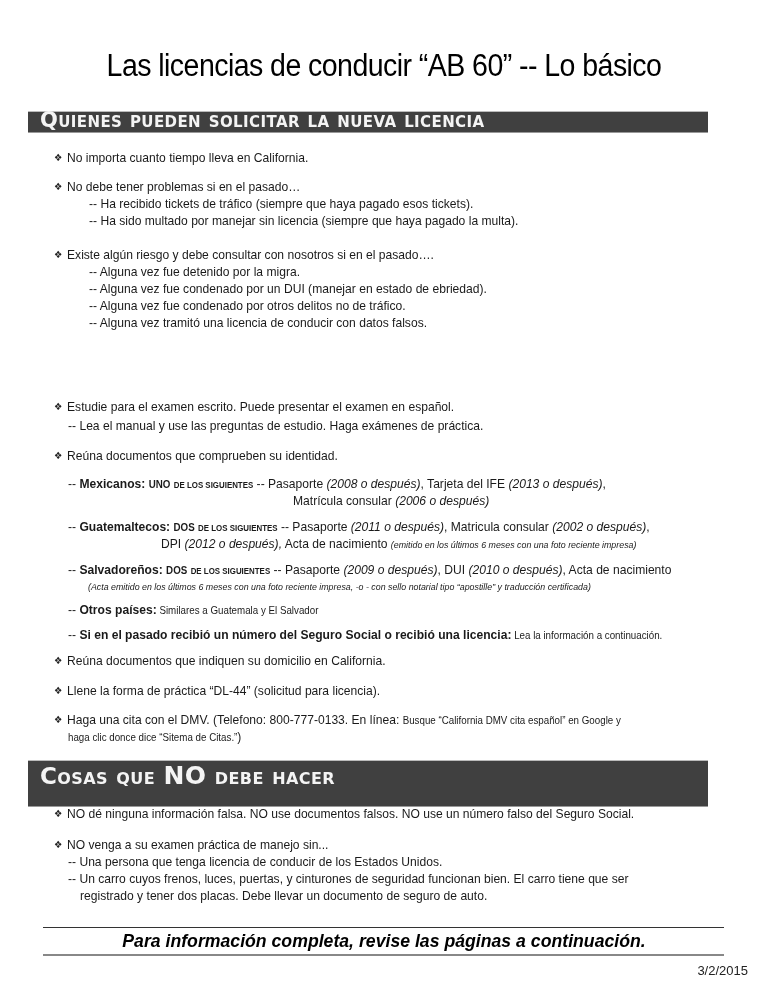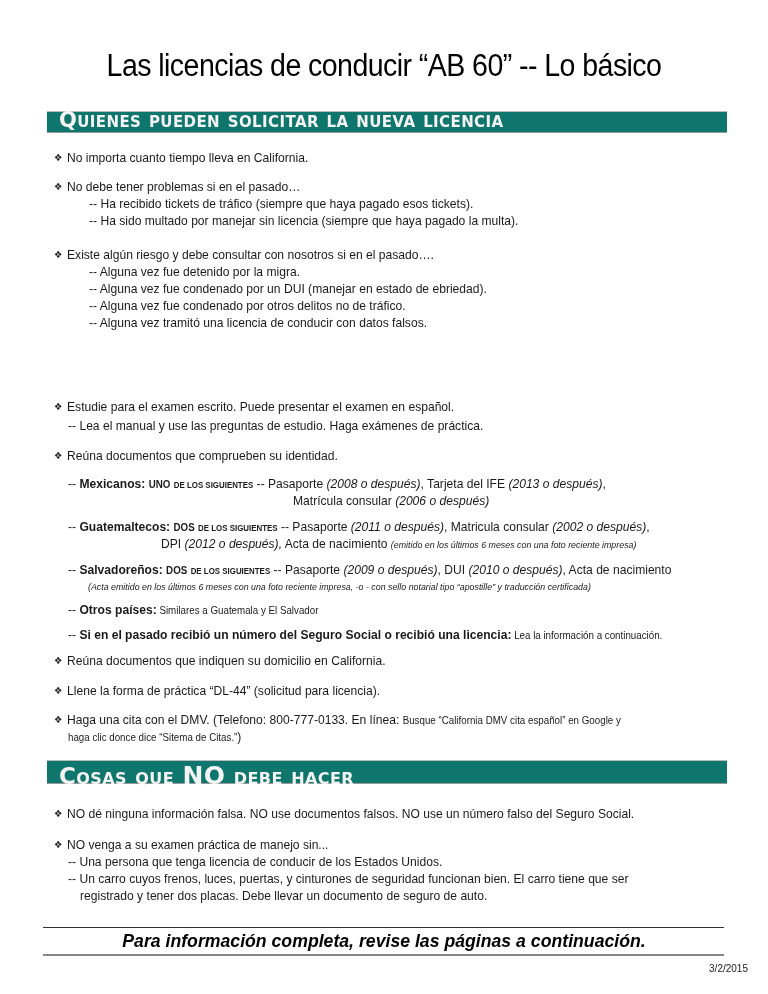--- a/index.html
+++ b/index.html
@@ -31,41 +31,41 @@
     font-size: 31px;
     font-weight: normal;
     letter-spacing: -0.6px;
     font-family: "Liberation Sans Narrow", "Liberation Sans", sans-serif;
     transform: scaleX(0.92);
     transform-origin: center;
     color: #000;
   }
   .section-bar {
     position: absolute;
-    left: 47px;
+    left: 28px;
     width: 680px;
-    background: #0f766e;
+    background: #404040;
     color: #ffffff;
     box-shadow: 0 1px 0 #999, 0 -1px 0 #bbb;
   }
   .section-bar .bar-text {
     position: absolute;
     left: 12px;
     font-family: "DejaVu Sans", sans-serif;
     font-weight: bold;
     font-variant: small-caps;
     letter-spacing: 0.4px;
     white-space: nowrap;
     color: #f4f4f4;
   }
   .bar1 { top: 112px; height: 20px; }
   .bar1 .bar-text { top: -4px; font-size: 21px; }
   .bar2 { top: 355px; height: 27px; }
   .bar2 .bar-text { top: -1px; font-size: 23px; }
-  .bar3 { top: 761px; height: 22px; }
+  .bar3 { top: 761px; height: 45px; }
   .bar3 .bar-text { top: 0px; font-size: 23px; }
 
   .item {
     position: absolute;
     left: 54px;
     font-size: 13px;
     line-height: 17px;
     white-space: nowrap;
     font-family: "Liberation Sans", sans-serif;
     transform: scaleX(0.93);
@@ -113,21 +113,21 @@
     font-weight: bold;
     font-style: italic;
     color: #000;
     transform: scaleX(0.93);
     transform-origin: center;
   }
   .date {
     position: absolute;
     right: 56px;
     top: 963px;
-    font-size: 10px;
+    font-size: 13px;
     color: #222;
   }
 </style>
 </head>
 <body>
 
 <div class="page">
 
   <div class="title">Las licencias de conducir “AB 60” -- Lo básico</div>
 

